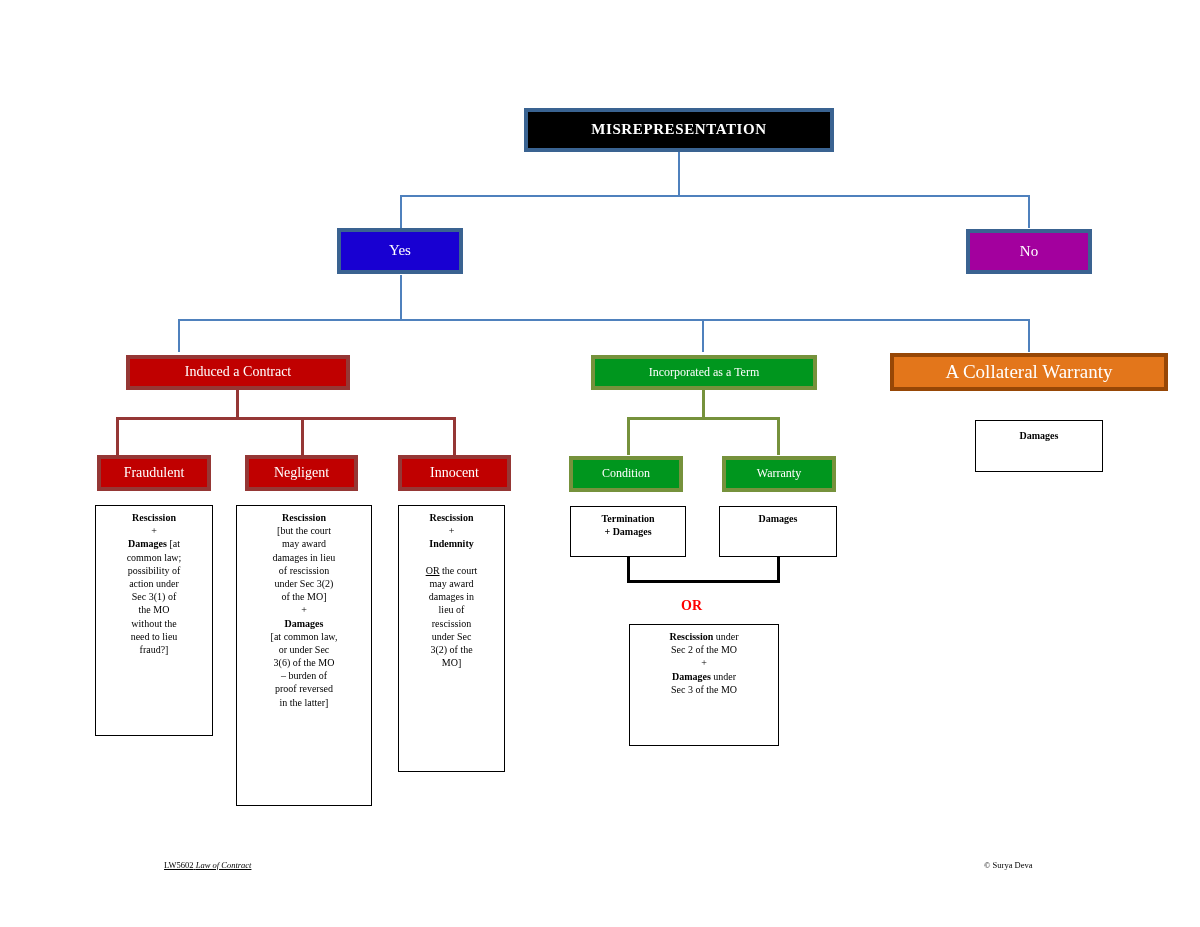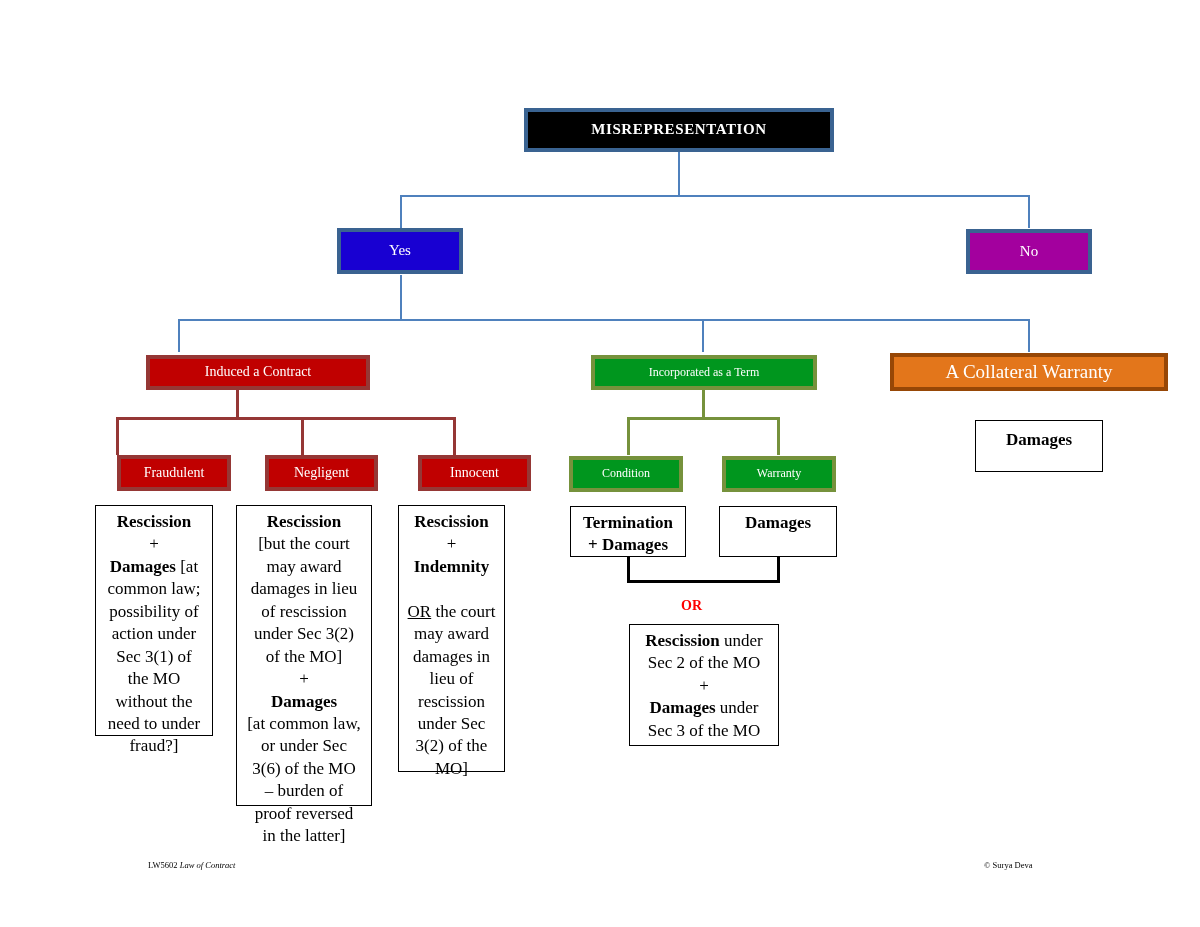--- a/index.html
+++ b/index.html
@@ -45,41 +45,40 @@
   }
   .node-no {
     background: #a3009e;
     border: 4px solid #3a6391;
     font-size: 15px;
   }
   .node-red {
     background: #c00000;
     border: 4px solid #953735;
     font-size: 14px;
-    margin-left: 20px;
   }
   .node-green {
     background: #00961e;
     border: 4px solid #76923c;
     font-size: 12px;
   }
   .node-orange {
     background: #e3761b;
     border: 4px solid #974706;
     font-size: 19px;
   }
 
   
   .textbox {
     position: absolute;
     box-sizing: border-box;
     background: #ffffff;
     border: 1px solid #000000;
     color: #000000;
-    font-size: 17px;
+    font-size: 10px;
     line-height: 1.32;
     text-align: center;
     padding: 5px 4px 4px 4px;
     font-family: "Liberation Serif", "DejaVu Serif", serif;
   }
   .textbox b { font-weight: bold; }
   .textbox u { text-decoration: underline; }
   .tb-inner { width: 100%; }
 
   
@@ -190,21 +189,21 @@
     <div class="tb-inner">
         <div><b>Rescission</b></div>
         <div>+</div>
         <div><b>Damages</b> [at</div>
         <div>common law;</div>
         <div>possibility of</div>
         <div>action under</div>
         <div>Sec 3(1) of</div>
         <div>the MO</div>
         <div>without the</div>
-        <div>need to under</div>
+        <div>need to lieu</div>
         <div>fraud?]</div>
       </div>
   </div>
 
   <div class="textbox" style="left:236px; top:505px; width:136px; height:301px;">
     <div class="tb-inner">
         <div><b>Rescission</b></div>
         <div>[but the court</div>
         <div>may award</div>
         <div>damages in lieu</div>
@@ -263,19 +262,19 @@
         <div>Sec 3 of the MO</div>
       </div>
   </div>
 
   <div class="textbox" style="left:975px; top:420px; width:128px; height:52px; padding-top:8px;">
     <div class="tb-inner">
         <div><b>Damages</b></div>
       </div>
   </div>
 
-  <div class="footer-left" style="left:148px; top:860px;">
+  <div class="footer-left" style="left:164px; top:860px;text-decoration:underline;">
     <span class="code">LW5602</span>
     <span class="title">Law of Contract</span>
   </div>
   <div class="footer-right" style="left:984px; top:860px;">© Surya Deva</div>
 
 </div>
 
 </body></html>

